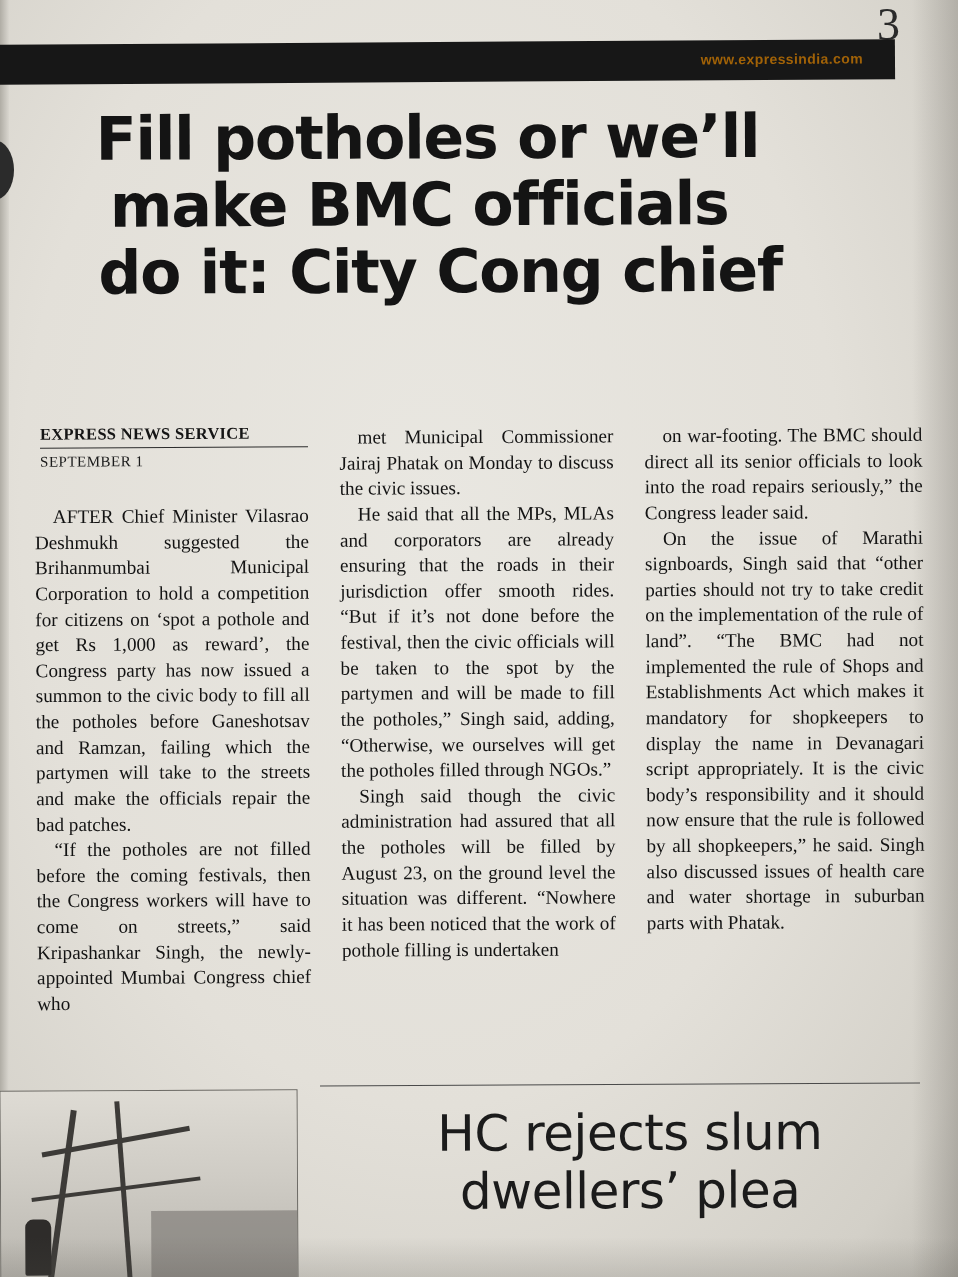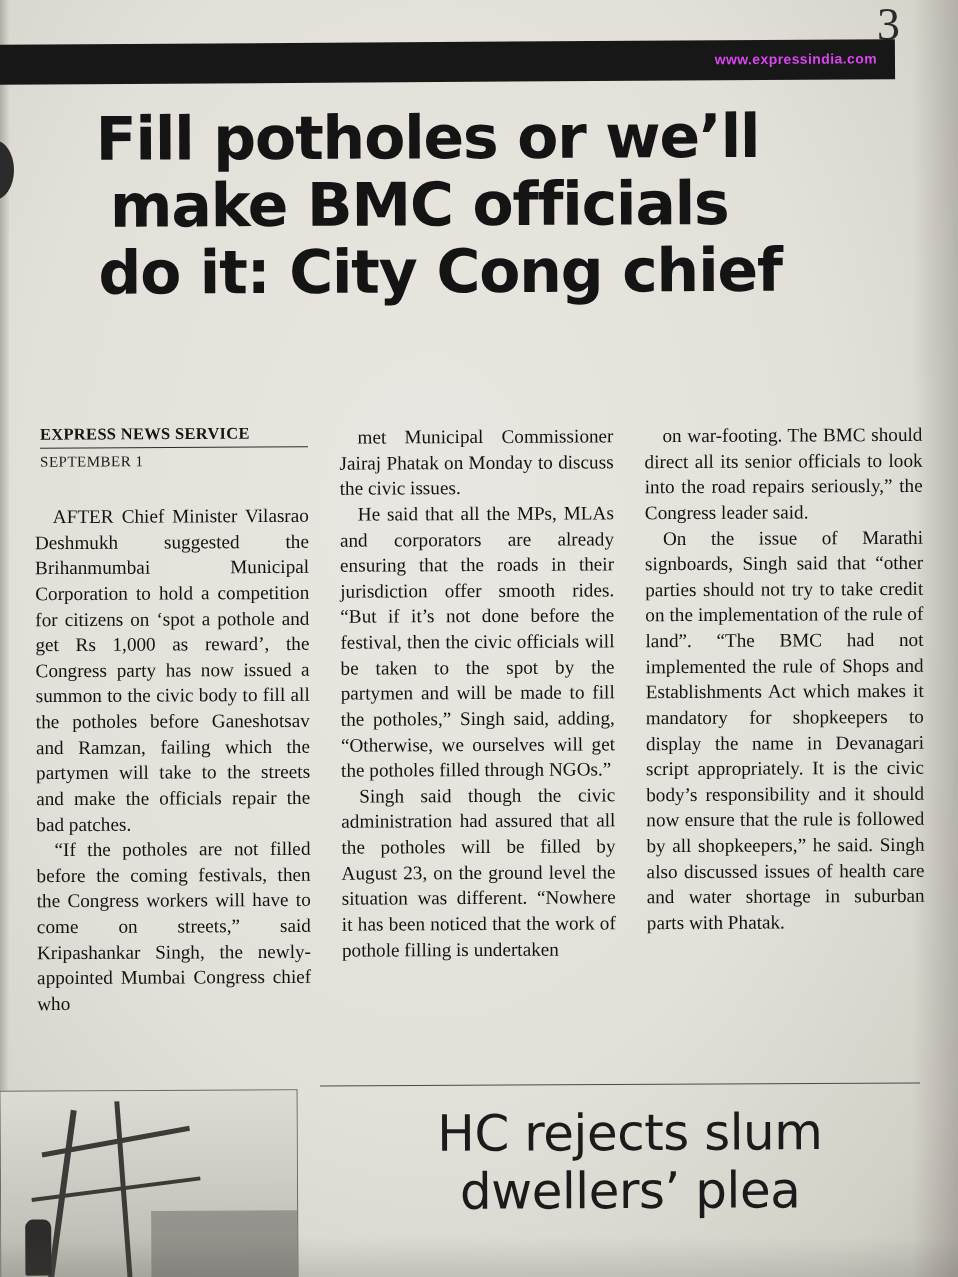--- a/index.html
+++ b/index.html
@@ -30,23 +30,23 @@
     position: absolute;
     left: -10px;
     top: 42px;
     width: 905px;
     height: 40px;
     background: #171717;
     transform: rotate(-0.35deg);
   }
   .top-strip-url {
     position: absolute;
-    right: 18px;
+    right: 32px;
     top: 11px;
-    color: #d946ef;
+    color: #a16207;
     font-family: "Liberation Sans", sans-serif;
     font-weight: bold;
     font-size: 14px;
     letter-spacing: 0.4px;
   }
   .page-number {
     position: absolute;
     right: 58px;
     top: 2px;
     font-family: "Liberation Serif", serif;

